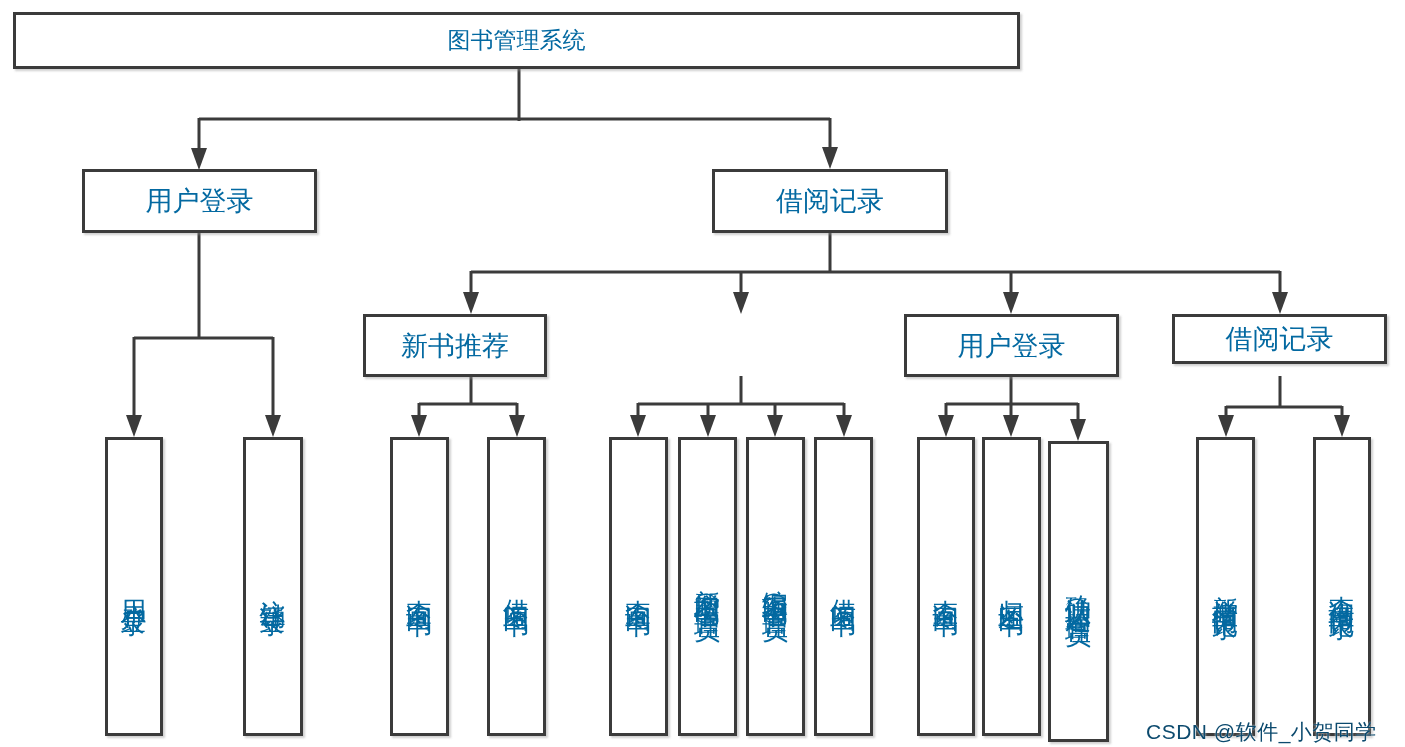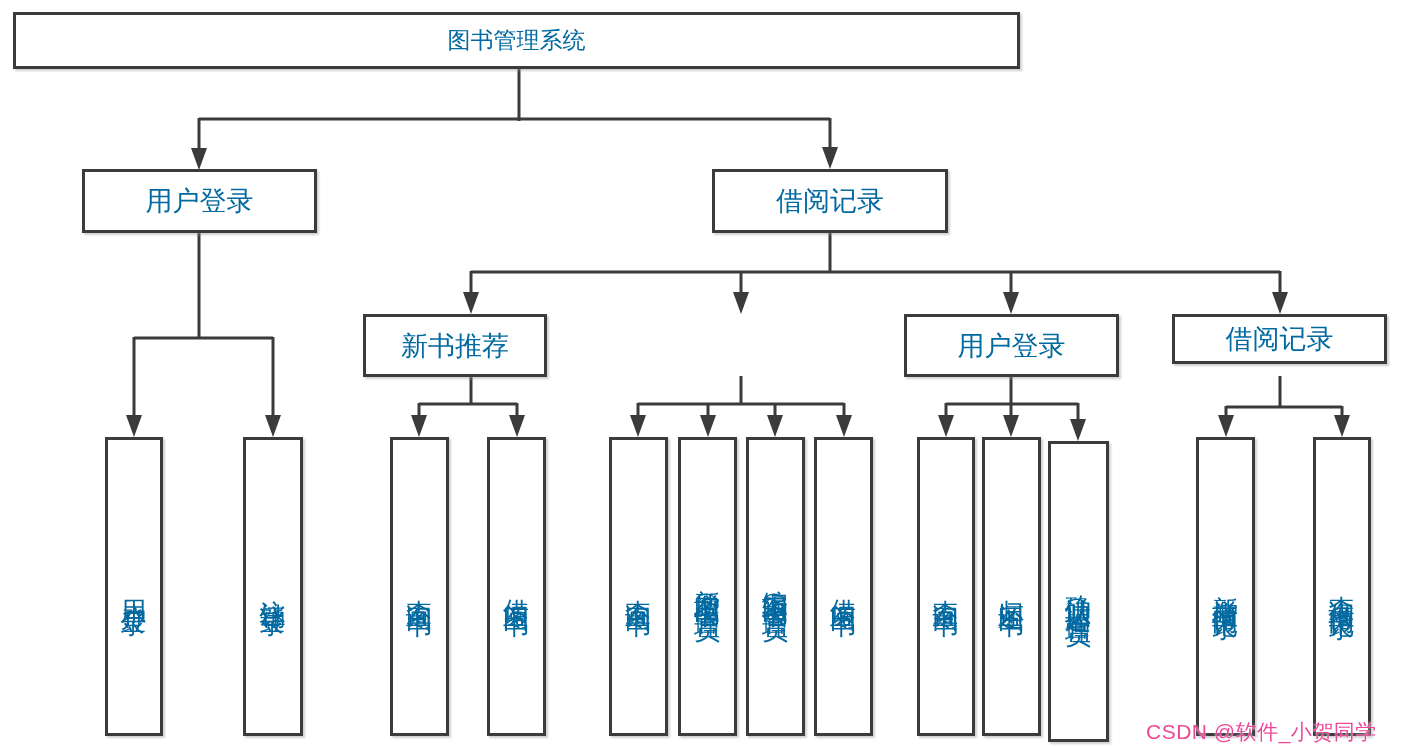--- a/index.html
+++ b/index.html
@@ -24,21 +24,21 @@
     font-size:26px;
     letter-spacing:4px;
     line-height:1.0;
   }
   .node span{white-space:nowrap;}
   .watermark{
     position:absolute;
     left:1146px;
     top:718px;
     font-size:21px;
-    color:#ec4899;
+    color:#0c4a6e;
     letter-spacing:0.5px;
     text-shadow:0 0 2px #ffffff;
     z-index:5;
     white-space:nowrap;
   }
 </style>
 </head>
 <body>
 
 <div class="canvas">

